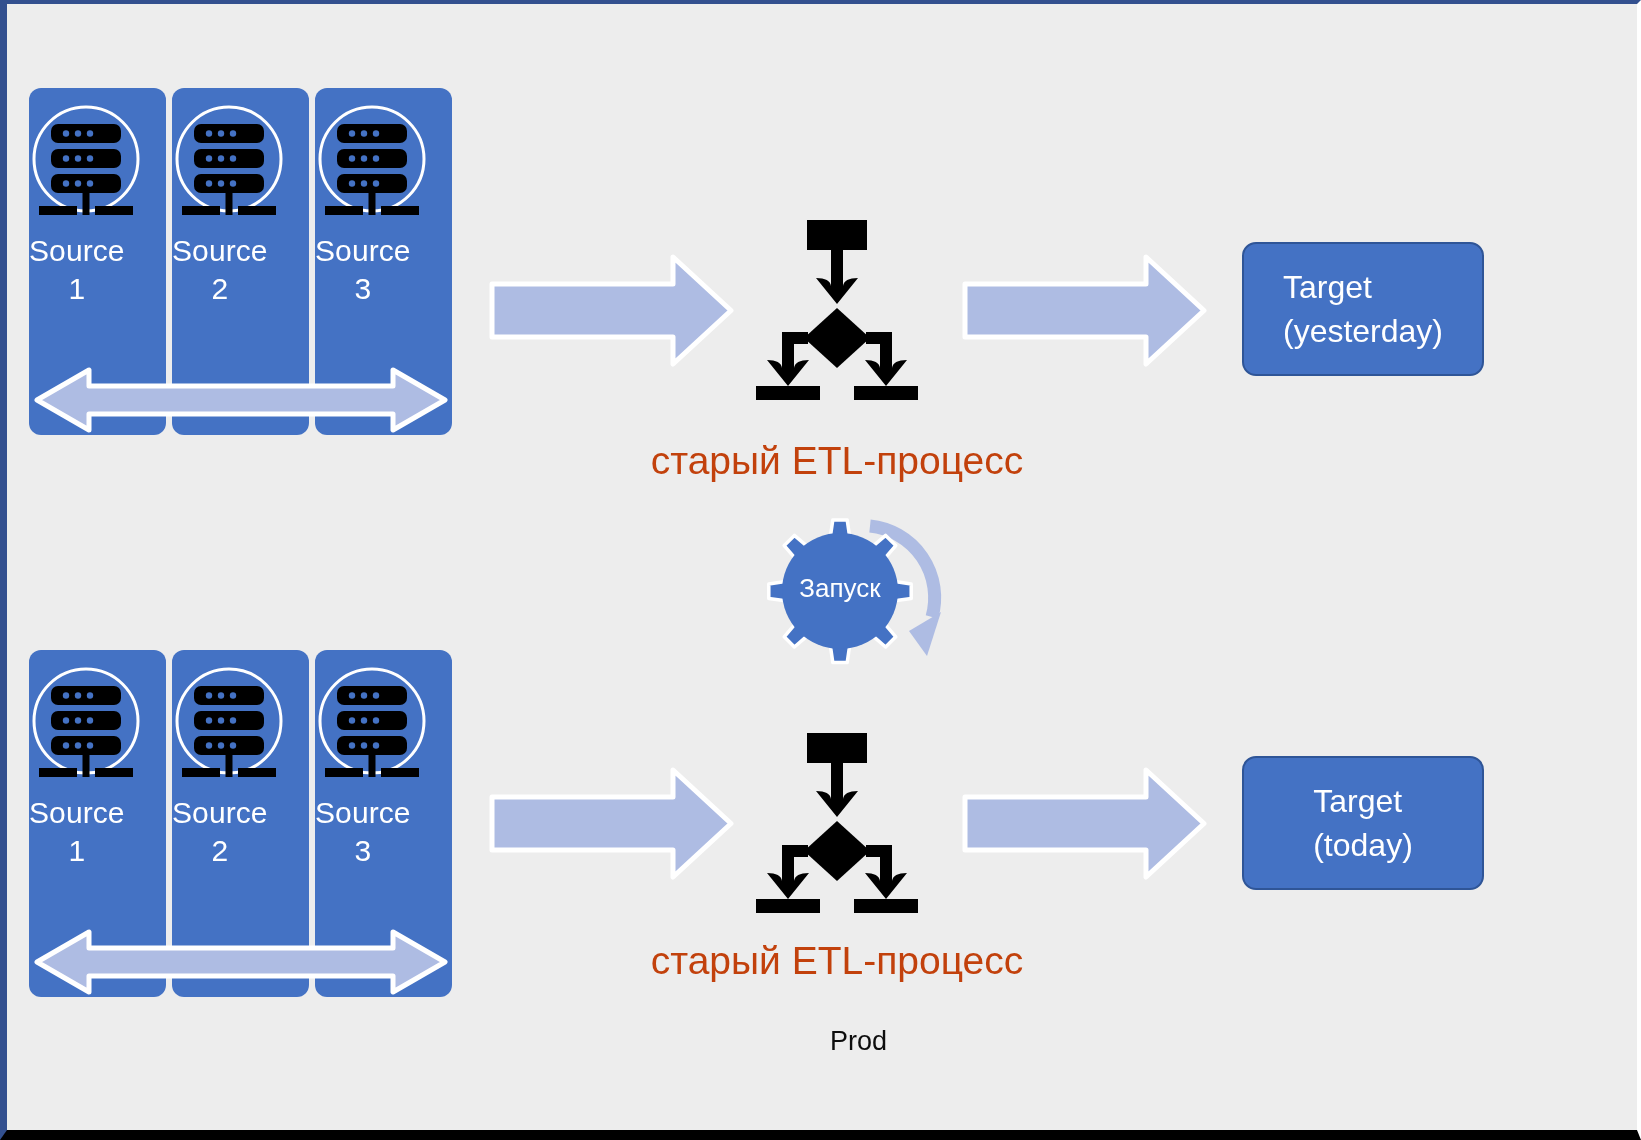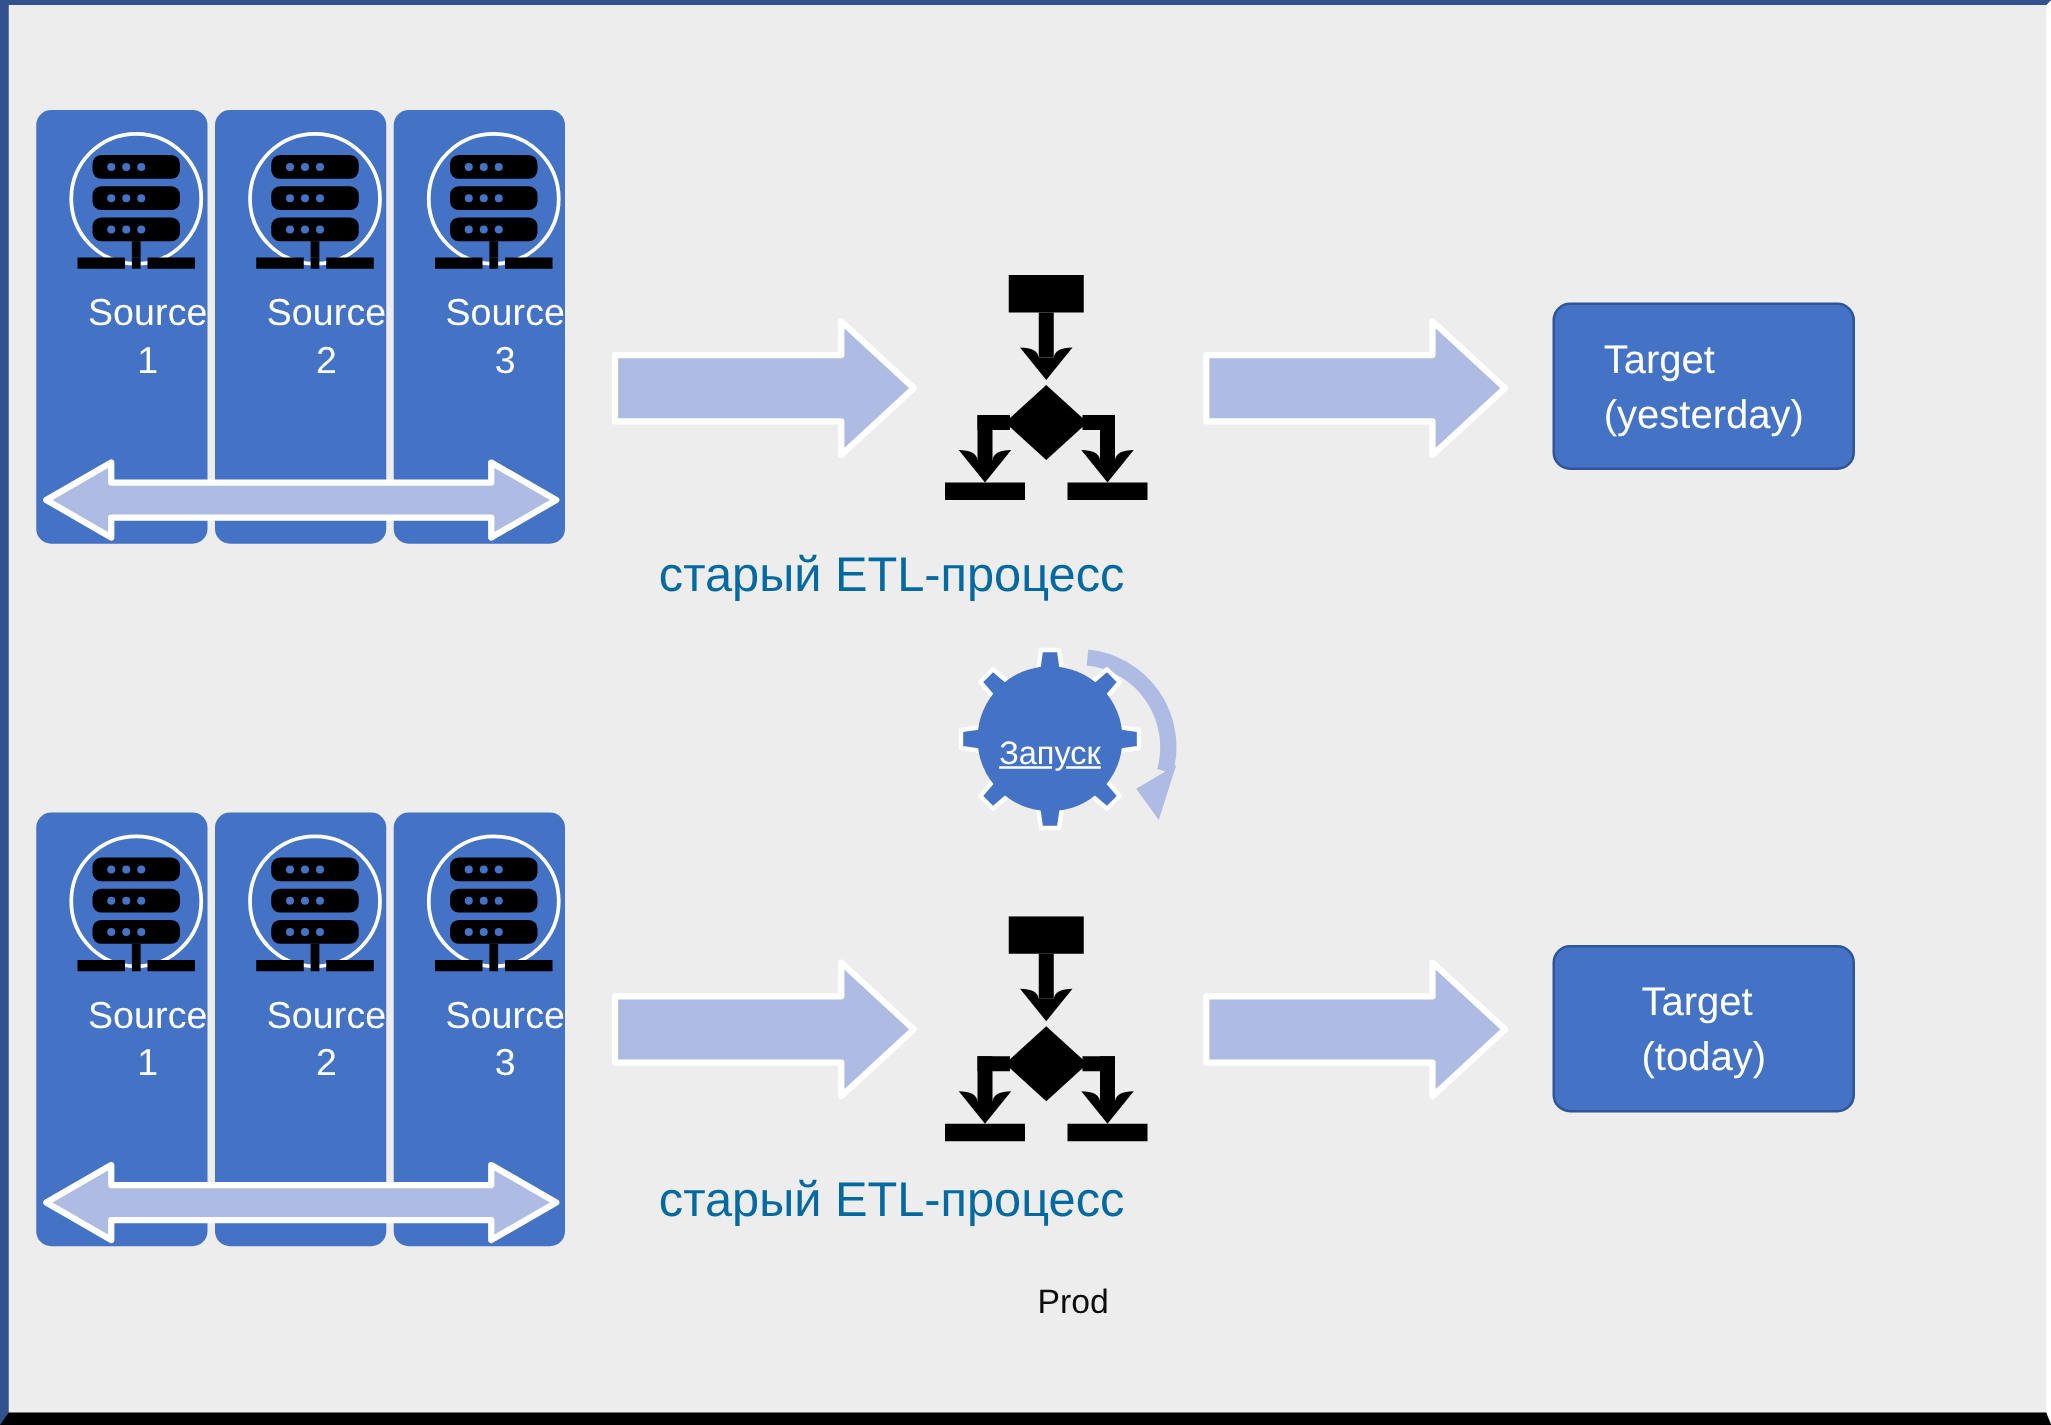--- a/index.html
+++ b/index.html
@@ -34,21 +34,21 @@
     gap: 6px;
   }
   .source-card {
     position: relative;
     width: 137px;
     background: #4472c4;
     border-radius: 12px;
     box-sizing: border-box;
     display: flex;
     flex-direction: column;
-    align-items: flex-end;
+    align-items: flex-start;
   }
   .server-icon-wrap {
     position: relative;
     width: 114px;
     height: 114px;
     margin-top: 14px;
     flex: none;
   }
   .server-icon-wrap svg {
     display: block;
@@ -77,21 +77,22 @@
   .big-arrow svg { display: block; }
 
   
   .etl-icon {
     position: absolute;
   }
   .etl-icon svg { display: block; }
 
   .etl-caption {
     position: absolute;
-    color: #0369a1;
+    text-align: center;
+    color: #c2410c;
     font-size: 39px;
     line-height: 44px;
     white-space: nowrap;
   }
 
   
   .target-box {
     position: absolute;
     background: #4472c4;
     border: 2px solid #2f5597;
@@ -266,21 +267,21 @@
             L 54.7 -15.4 L 71.2 -13 L 71.2 1.4 L 54.7 3.8
             L 45 27.2 L 55.8 39.8 L 45.6 50 L 33 39.2
             L 9.6 48.9 L 7.2 65.4 L -7.2 65.4 L -9.6 48.9
             L -33 39.2 L -45.6 50 L -55.8 39.8 L -45 27.2
             L -54.7 3.8 L -71.2 1.4 L -71.2 -13 L -54.7 -15.4
             L -45 -38.8 L -55.8 -51.4 L -45.6 -61.6 L -33 -50.8
             L -9.6 -60.5 Z" fill="#4472c4" stroke="#ffffff" stroke-width="3.5" stroke-linejoin="round"></path>
           <circle cx="0" cy="-6" r="58" fill="#4472c4"></circle>
         </g>
       </svg>
-      <div class="gear-label" style="left:0; top:78px; width:166px;text-decoration:underline;">Запуск</div>
+      <div class="gear-label" style="left:0; top:64px; width:166px;">Запуск</div>
     </div>
 
     <div class="source-group" style="left:22px; top:646px; height:347px;">
       <div class="source-card" style="height:347px;">
         <span class="server-icon-wrap">
           <svg viewBox="0 0 114 114" xmlns="http://www.w3.org/2000/svg">
             <circle cx="57" cy="57" r="52" fill="none" stroke="#ffffff" stroke-width="3"></circle>
             <rect x="22" y="22" width="70" height="19" rx="7" fill="#000000"></rect>
             <circle cx="37" cy="31.5" r="3.2" fill="#4472c4"></circle>
               <circle cx="49" cy="31.5" r="3.2" fill="#4472c4"></circle>

